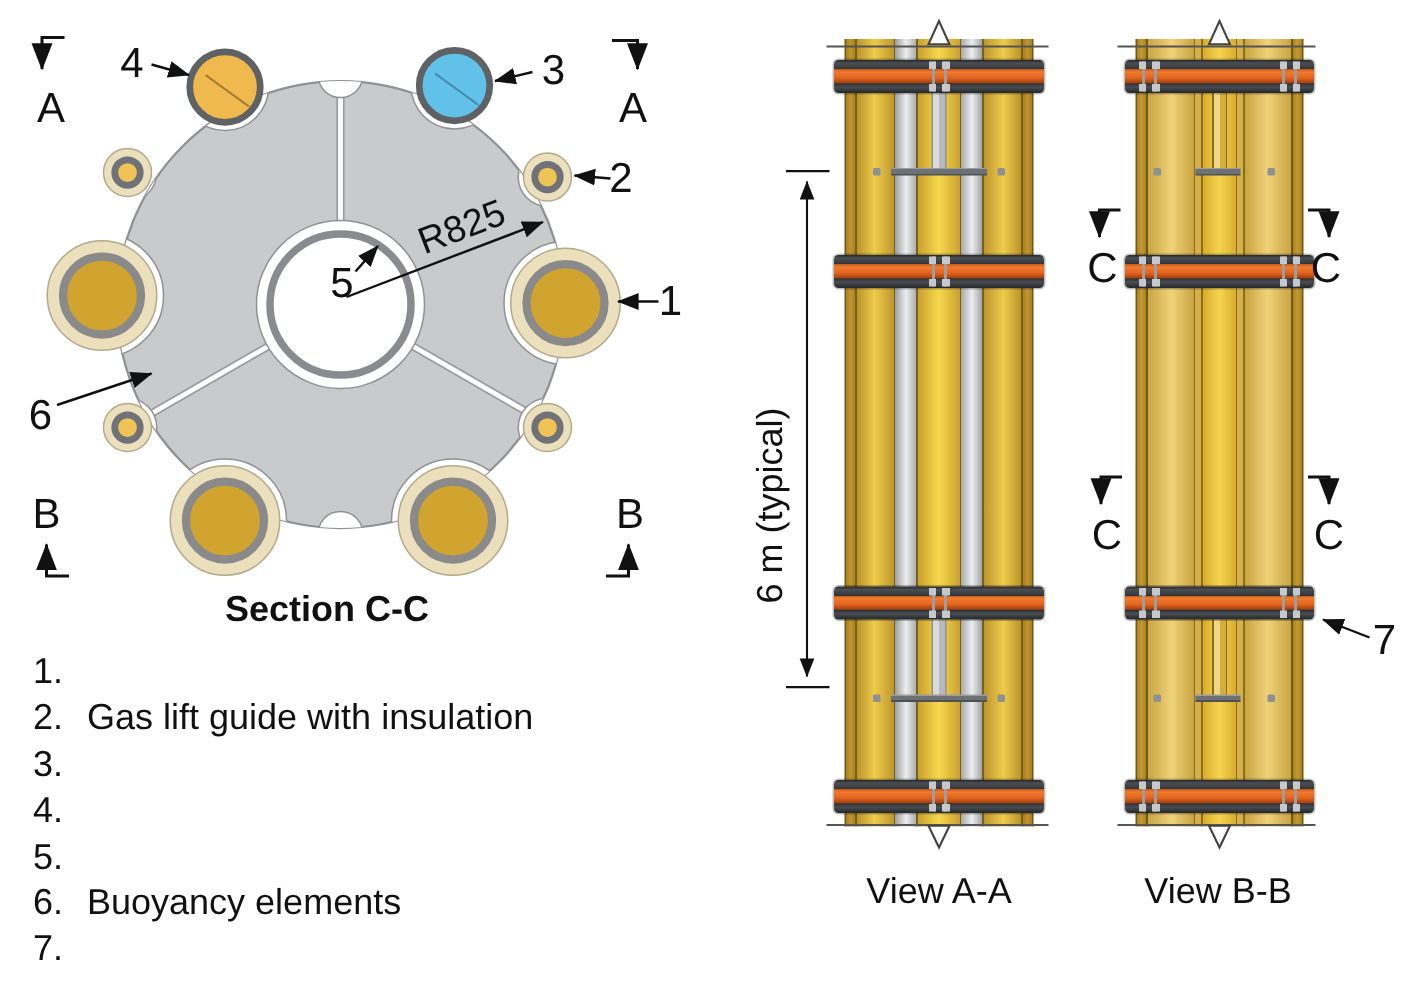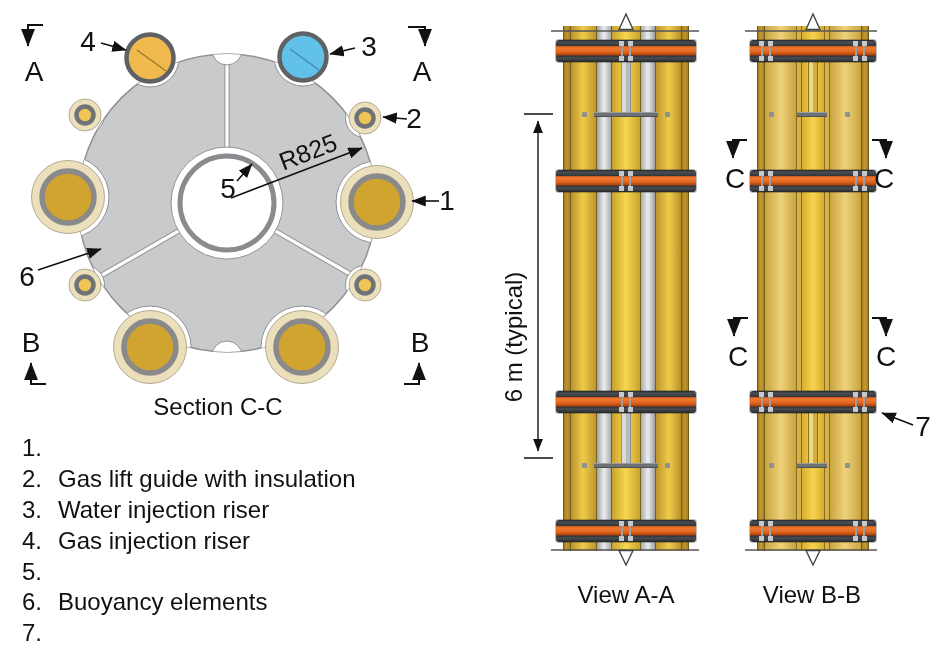--- a/index.html
+++ b/index.html
@@ -3,21 +3,21 @@
 <meta charset="utf-8">
 <style>
   html,body{margin:0;padding:0;background:#fff;}
   .canvas{position:relative;width:950px;height:657px;background:#fff;overflow:hidden;
           font-family:"Liberation Sans",sans-serif;color:#111;}
   svg{position:absolute;left:0;top:0;pointer-events:none;}
   .lbl{position:absolute;transform:translate(-50%,-50%);font-size:28px;color:#111;white-space:nowrap;}
   .lbl-r825{font-size:25px;transform:translate(-50%,-50%) rotate(-21deg);}
   .lbl-dim{font-size:24px;transform:translate(-50%,-50%) rotate(-90deg);}
   .view-label{position:absolute;width:140px;text-align:center;font-size:24px;}
-  .section-title{position:absolute;left:98px;top:393px;width:240px;text-align:center;font-size:24px;}
+  .section-title{position:absolute;left:98px;top:393px;width:240px;text-align:center;font-size:24px;font-weight:bold;}
   .legend{position:absolute;left:22px;top:433px;}
   .legend-row{display:flex;height:30.8px;align-items:center;font-size:24px;}
   .legend-num{width:36px;}
   
   .col{position:absolute;top:26px;height:525px;}
   #colA{left:563px;width:126px;background:linear-gradient(90deg,
     #6B5A18 0px,#6B5A18 1px,#A8811F 1px,#C09530 4px,#A8811F 7px,#77621B 7px,#77621B 8px,
     #B8922C 8px,#EFCB4A 20px,#BD962E 33px,#77621B 33px,#77621B 34px,
     #9FA0A2 34px,#ECEDEE 41px,#ABACAE 48px,#77621B 48px,#77621B 49px,
     #C9A12E 49px,#F7D84D 63px,#C9A12E 77px,#77621B 77px,#77621B 78px,
@@ -259,25 +259,23 @@
   <div class="legend">
     <div class="legend-row">
       <span class="legend-num">1.</span>
     </div>
     <div class="legend-row">
       <span class="legend-num">2.</span>
       <span>Gas lift guide with insulation</span>
     </div>
     <div class="legend-row">
       <span class="legend-num">3.</span>
-      <span>Water injection riser</span>
     </div>
     <div class="legend-row">
       <span class="legend-num">4.</span>
-      <span>Gas injection riser</span>
     </div>
     <div class="legend-row">
       <span class="legend-num">5.</span>
     </div>
     <div class="legend-row">
       <span class="legend-num">6.</span>
       <span>Buoyancy elements</span>
     </div>
     <div class="legend-row">
       <span class="legend-num">7.</span>

